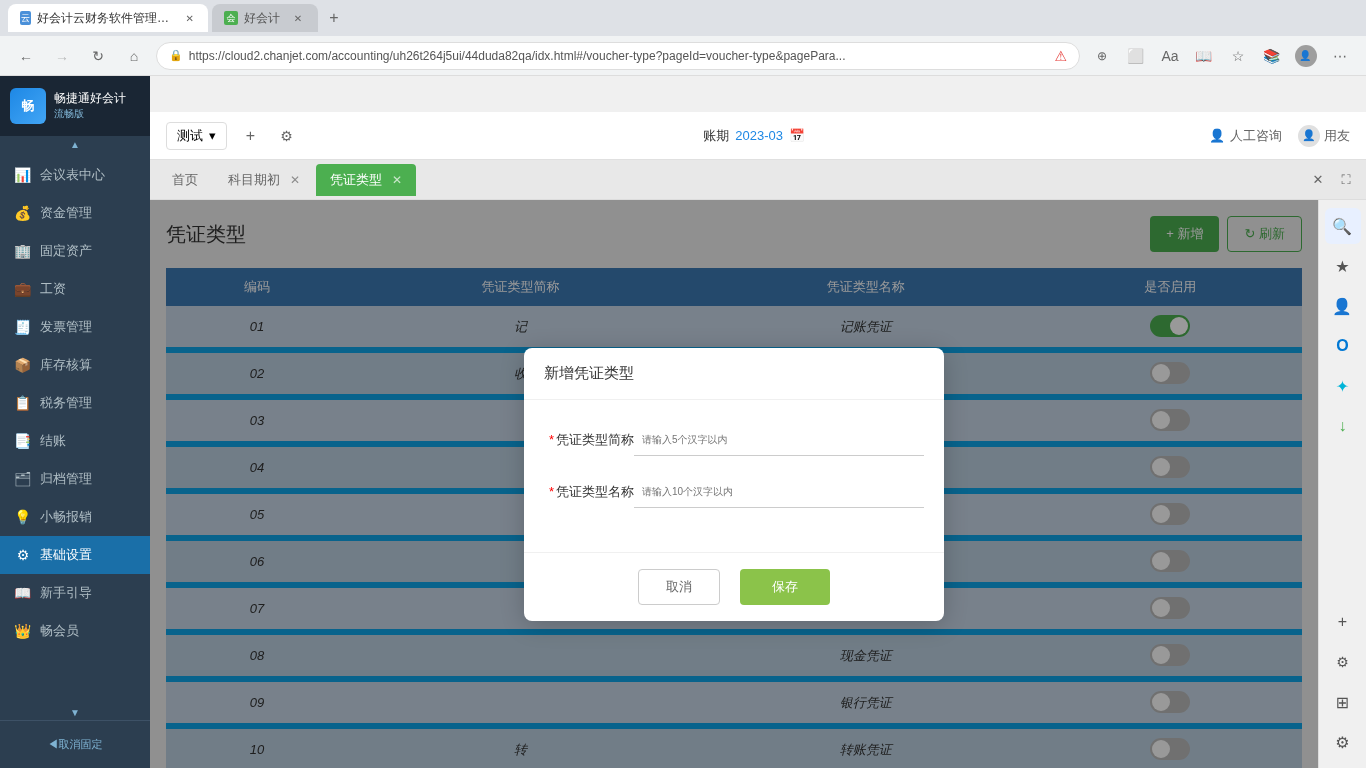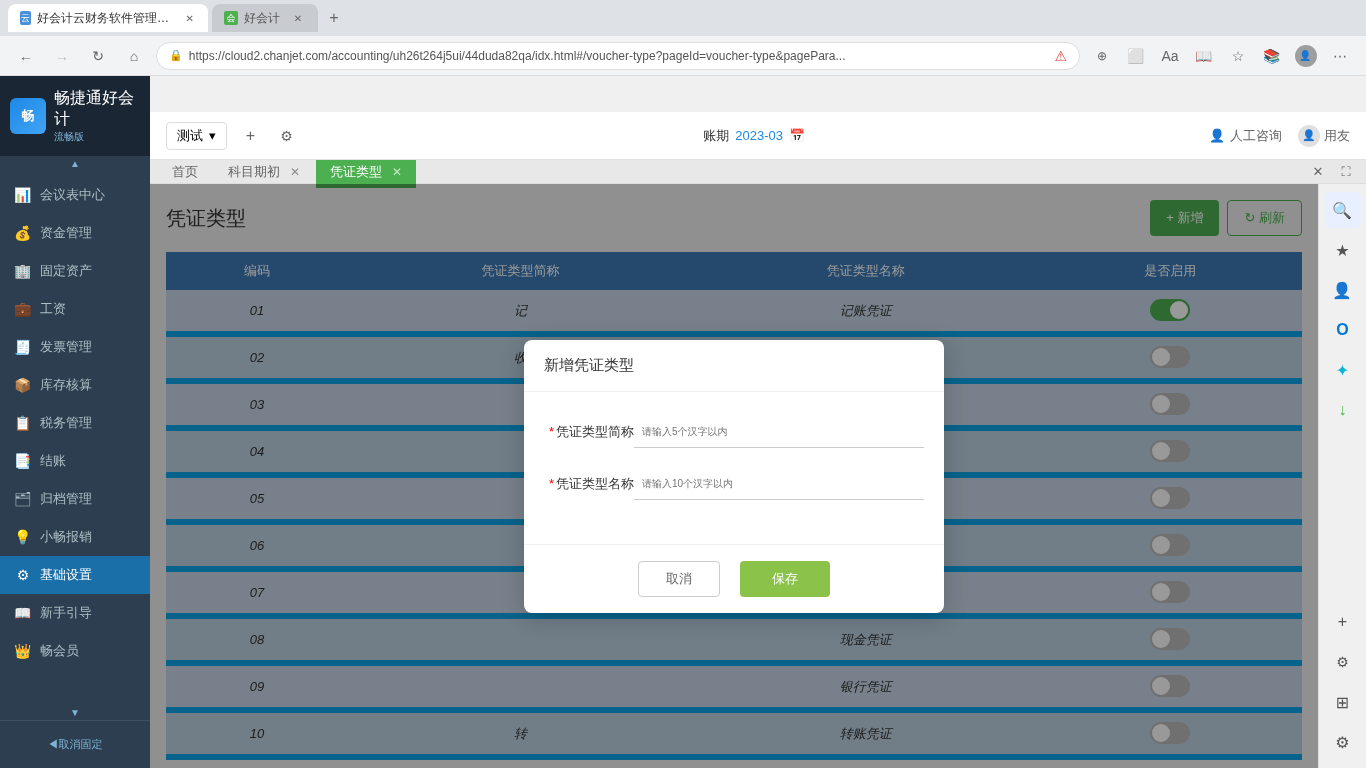--- a/index.html
+++ b/index.html
@@ -19,39 +19,39 @@
     .url-text { color: #555; font-size: 12px; flex: 1; overflow: hidden; text-overflow: ellipsis; white-space: nowrap; }
     .browser-actions { display: flex; gap: 4px; }
 
     
     .app-container { display: flex; height: calc(768px - 76px); }
 
     
     .sidebar { width: 150px; background: #2c3e50; color: #ccc; display: flex; flex-direction: column; height: 100%; flex-shrink: 0; }
     .sidebar-logo { padding: 12px 10px; background: #1a2634; display: flex; align-items: center; gap: 8px; }
     .logo-icon { width: 36px; height: 36px; background: #3498db; border-radius: 6px; display: flex; align-items: center; justify-content: center; color: white; font-size: 10px; font-weight: bold; flex-shrink: 0; }
-    .logo-text { font-size: 16px; color: #fff; line-height: 1.3; }
+    .logo-text { font-size: 12px; color: #fff; line-height: 1.3; }
     .logo-sub { font-size: 10px; color: #7fb3d3; }
     .sidebar-items { flex: 1; overflow-y: auto; padding: 4px 0; }
     .sidebar-items::-webkit-scrollbar { width: 4px; }
     .sidebar-items::-webkit-scrollbar-thumb { background: #4a5568; }
     .sidebar-item { display: flex; align-items: center; gap: 8px; padding: 10px 14px; cursor: pointer; font-size: 13px; color: #b0bec5; }
     .sidebar-item.active { background: #1a6fa8; color: #fff; }
     .sidebar-item .item-icon { width: 18px; height: 18px; display: flex; align-items: center; justify-content: center; font-size: 14px; flex-shrink: 0; }
     .sidebar-bottom { padding: 10px; border-top: 1px solid #3d5166; }
     .cancel-pin { font-size: 11px; color: #7fb3d3; cursor: pointer; text-align: center; padding: 6px; }
 
     
     .top-bar { background: #fff; border-bottom: 1px solid #e0e0e0; height: 48px; display: flex; align-items: center; padding: 16px 16px; gap: 12px; flex-shrink: 0; margin-top: 36px; }
     .workspace-selector { display: flex; align-items: center; gap: 6px; padding: 4px 10px; border: 1px solid #ddd; border-radius: 4px; cursor: pointer; font-size: 13px; }
     .period-info { display: flex; align-items: center; gap: 6px; font-size: 13px; color: #333; margin-left: auto; }
     .top-action-btn { display: flex; align-items: center; gap: 4px; font-size: 13px; color: #666; cursor: pointer; }
 
     
-    .content-tabs { background: #e8e8e8; display: flex; align-items: center; border-bottom: 1px solid #ddd; height: 24px; padding: 0 8px; gap: 2px; }
+    .content-tabs { background: #e8e8e8; display: flex; align-items: center; border-bottom: 1px solid #ddd; height: 40px; padding: 0 8px; gap: 2px; }
     .content-tab { height: 32px; padding: 0 14px; display: flex; align-items: center; gap: 6px; border-radius: 4px 4px 0 0; font-size: 13px; cursor: pointer; }
     .content-tab.plain { color: #666; }
     .content-tab.active { background: #4caf50; color: #fff; }
     .tab-x { font-size: 12px; margin-left: 4px; opacity: 0.7; }
     .tab-ctrl-btn { width: 24px; height: 24px; border-radius: 4px; display: flex; align-items: center; justify-content: center; cursor: pointer; color: #666; }
 
     
     .page-content { flex: 1; padding: 16px; overflow-y: auto; position: relative; }
     .page-header { display: flex; align-items: center; justify-content: space-between; margin-bottom: 16px; }
     .page-title { font-size: 20px; font-weight: 500; color: #333; }

